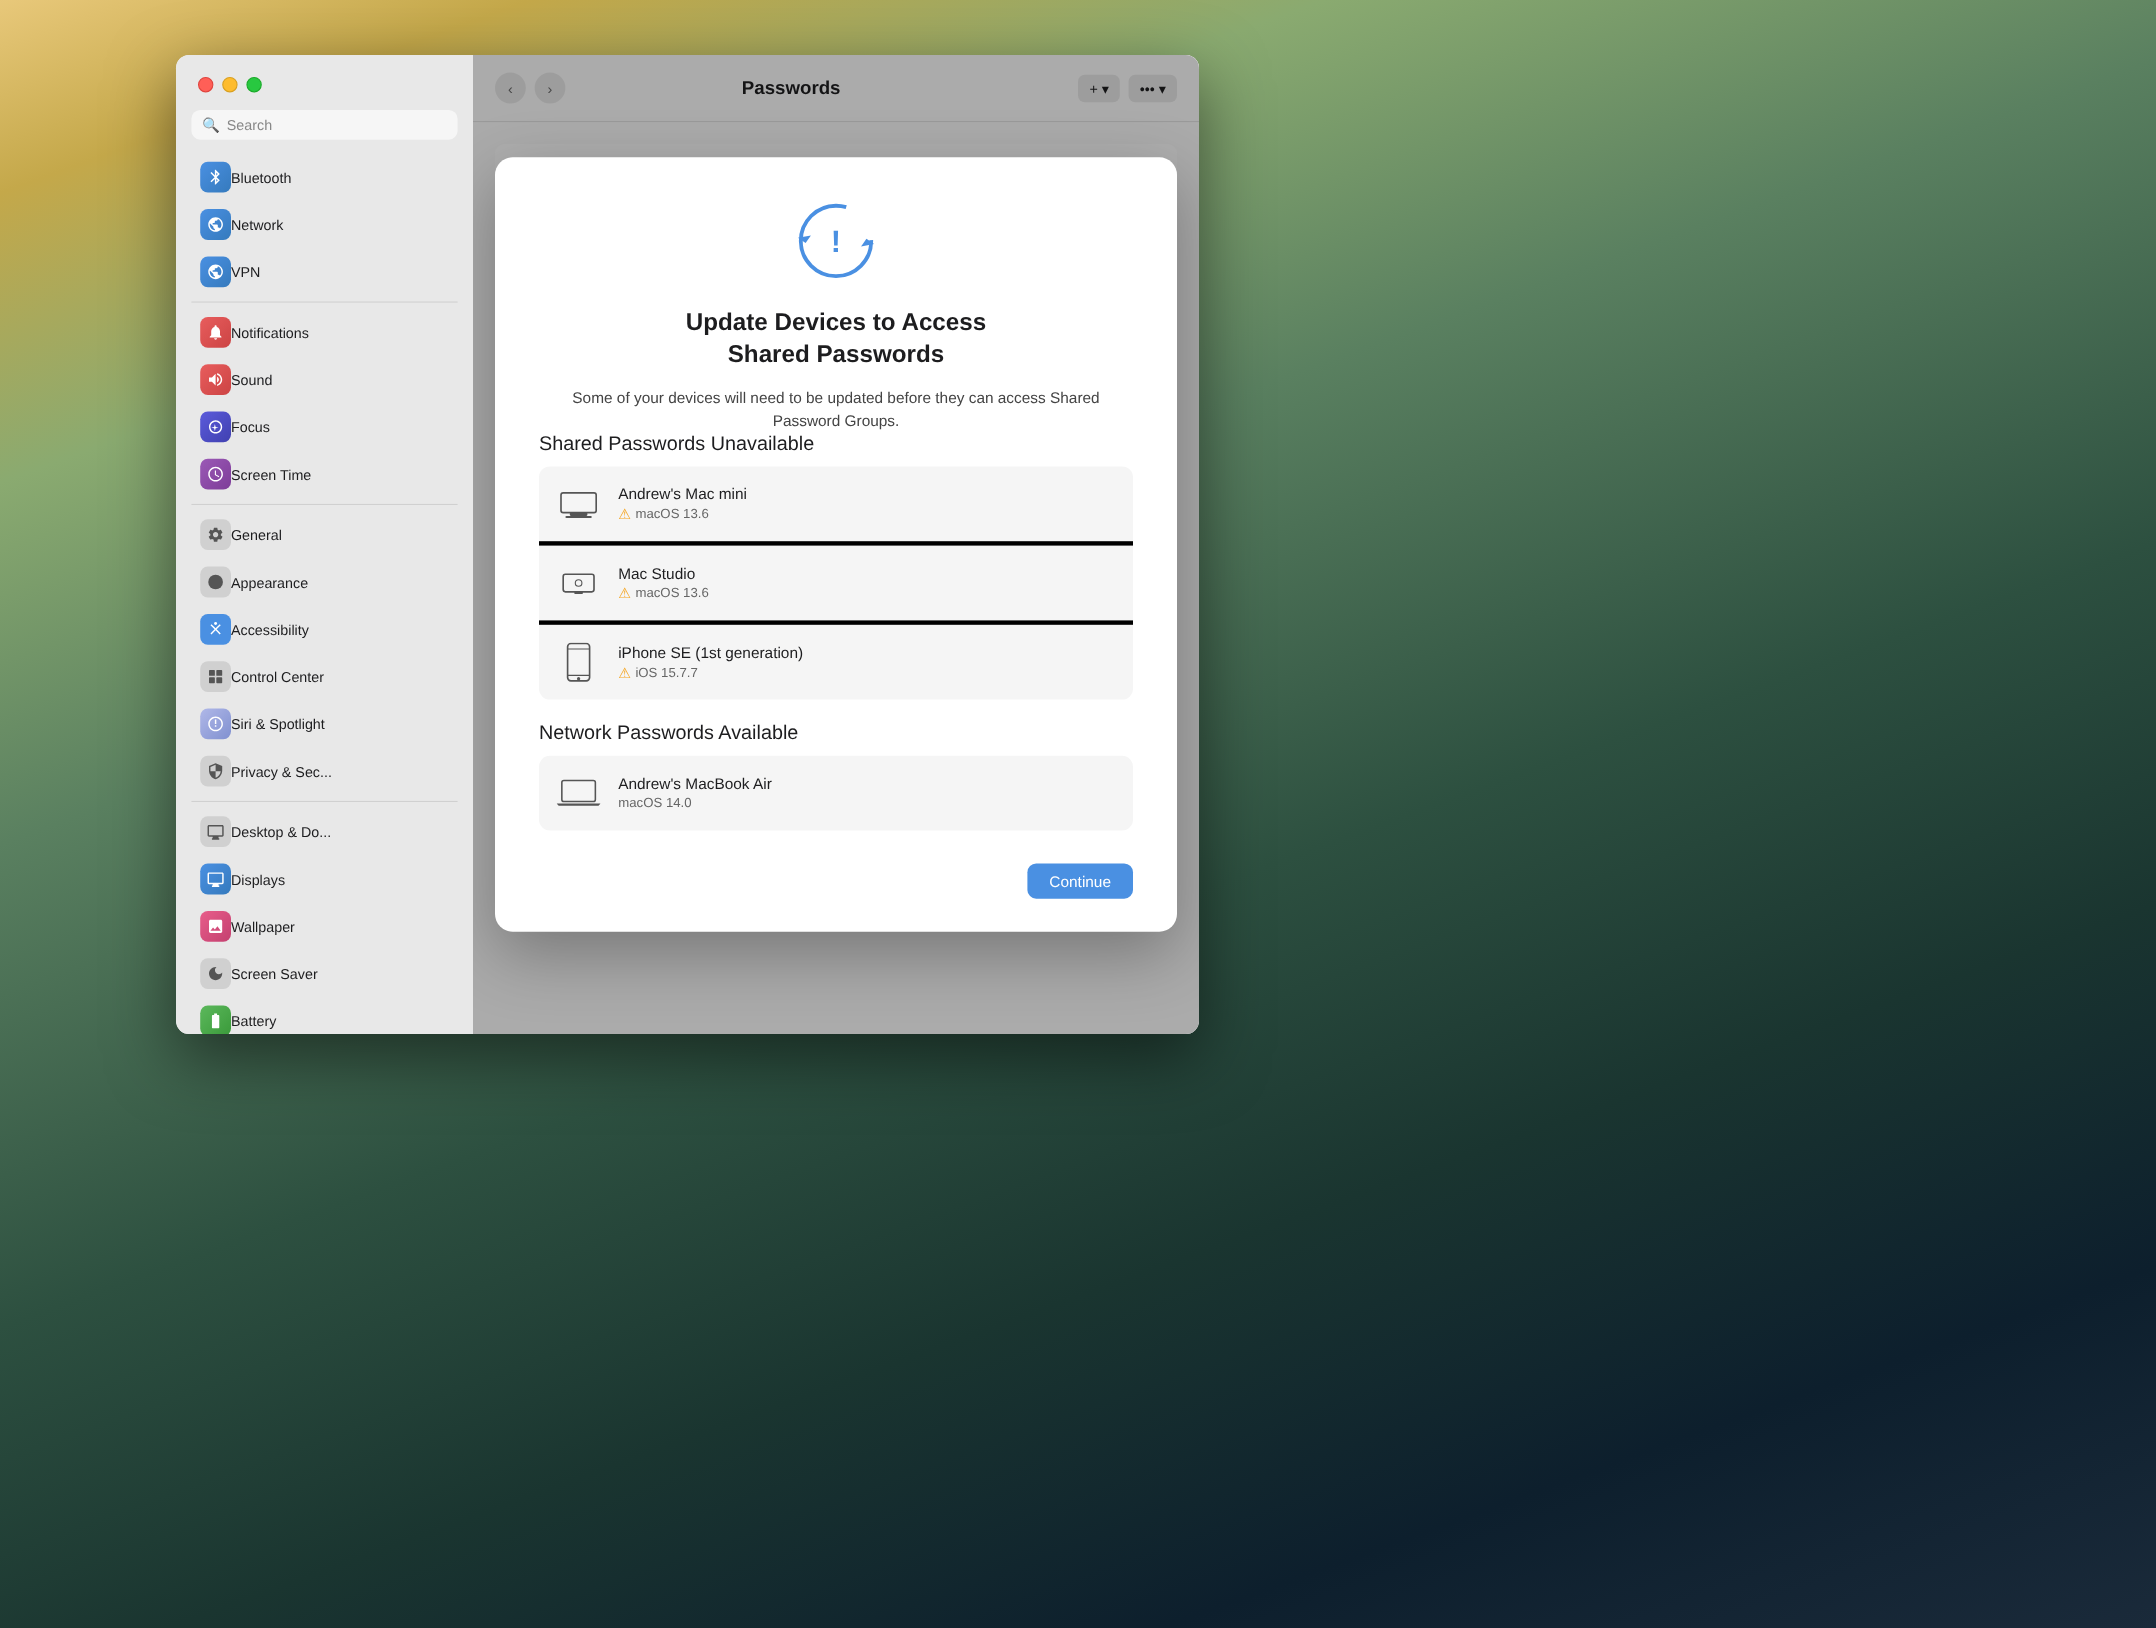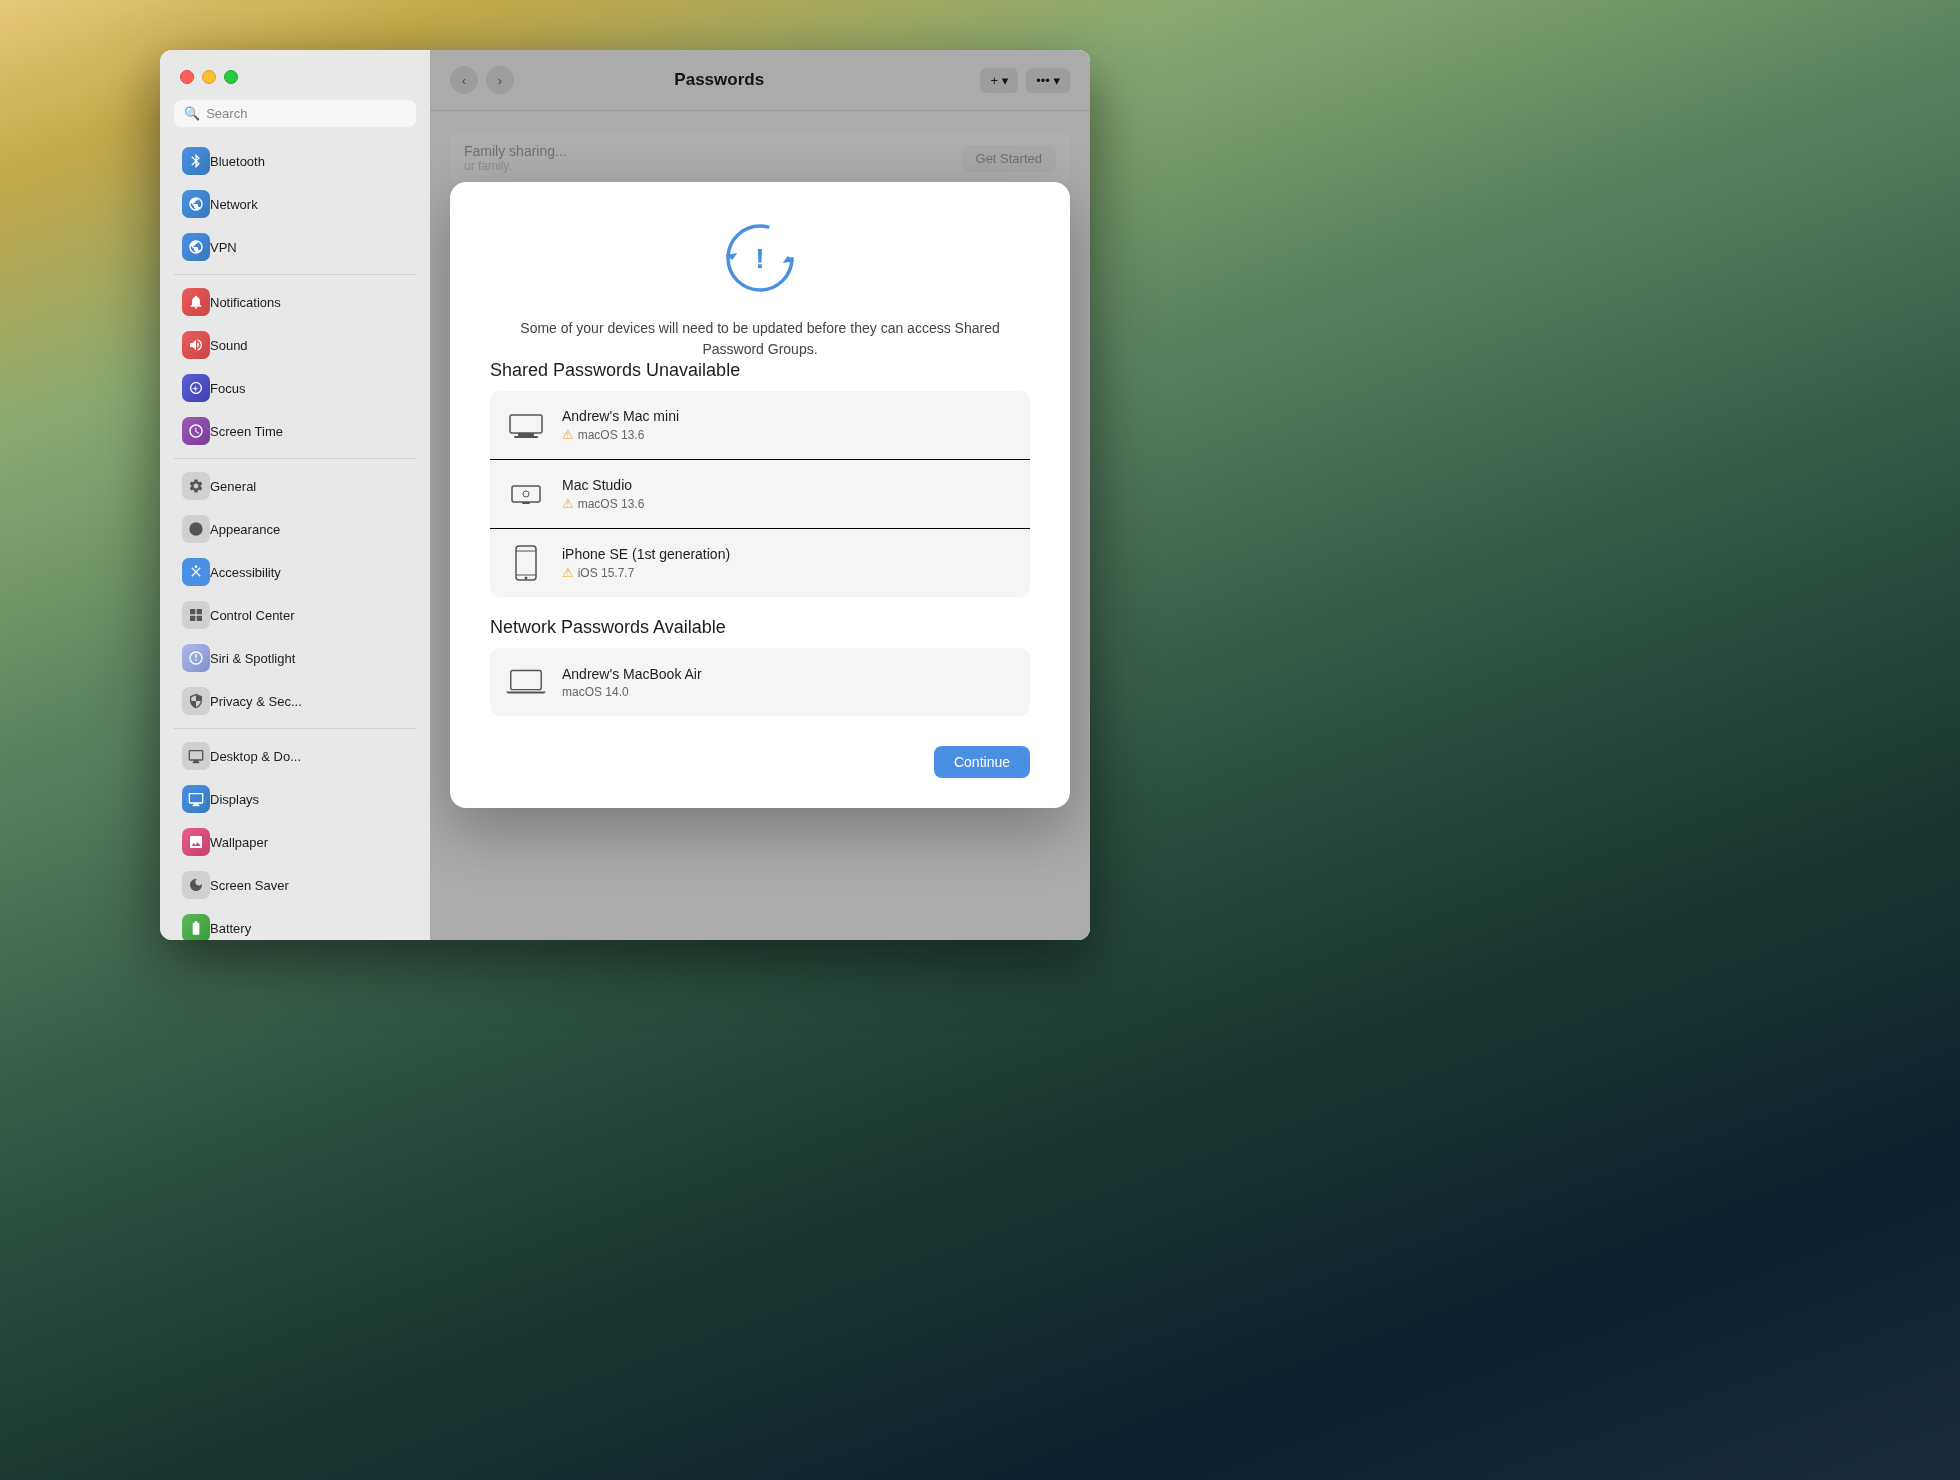--- a/index.html
+++ b/index.html
@@ -312,21 +312,21 @@
       border-radius: 10px;
       overflow: hidden;
       margin-bottom: 20px;
     }
 
     .device-item {
       display: flex;
       align-items: center;
       gap: 16px;
       padding: 14px 16px;
-      border-bottom: 1px solid #000000;
+      border-bottom: 4px solid #000000;
     }
 
     .device-item:last-child {
       border-bottom: none;
     }
 
     .device-icon-wrap {
       width: 40px;
       height: 40px;
       display: flex;
@@ -643,20 +643,21 @@
 
             <circle cx="40" cy="40" r="32" fill="none" stroke="#4a90e2" stroke-width="3.5" stroke-dasharray="160 40" stroke-dashoffset="0"></circle>
 
             <path d="M 68 38 L 74 44 L 62 44 Z" fill="#4a90e2" transform="rotate(-10, 68, 40)"></path>
             <path d="M 12 38 L 6 44 L 18 44 Z" fill="#4a90e2" transform="rotate(170, 12, 40)"></path>
 
             <text x="40" y="50" text-anchor="middle" font-size="28" font-weight="bold" fill="#4a90e2" font-family="Arial">!</text>
           </svg>
         </div>
 
+        <div class="modal-title">Update Devices to Access<br>Shared Passwords</div>
         <div class="modal-description">Some of your devices will need to be updated before they can access Shared Password Groups.</div>
 
         <div class="modal-section-title">Shared Passwords Unavailable</div>
         <div class="device-list">
 
           <div class="device-item">
             <div class="device-icon-wrap">
               <svg width="36" height="28" viewBox="0 0 36 28">
                 <rect x="2" y="4" width="32" height="18" rx="2" fill="none" stroke="#555" stroke-width="1.5"></rect>
                 <rect x="10" y="22" width="16" height="3" rx="1" fill="#555"></rect>

